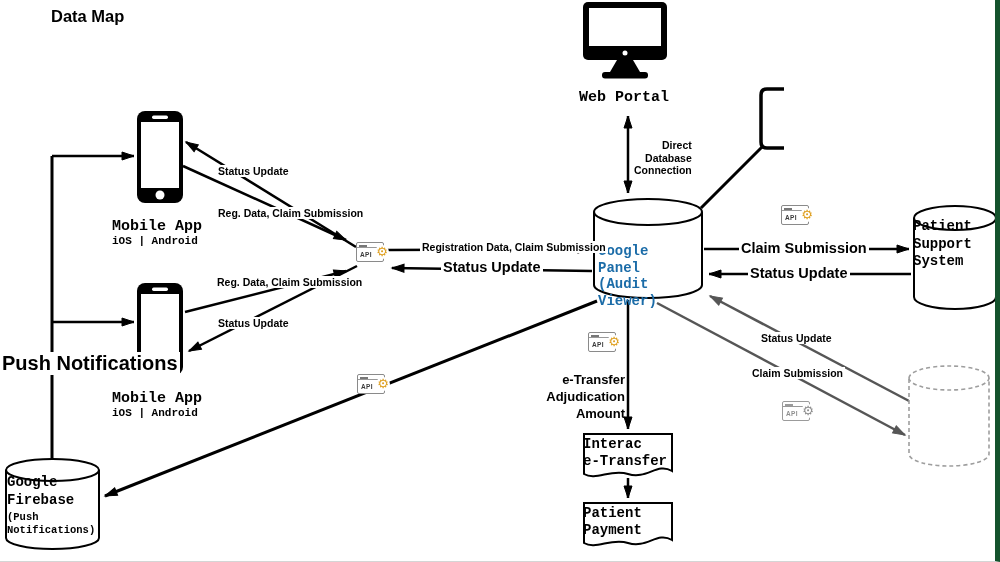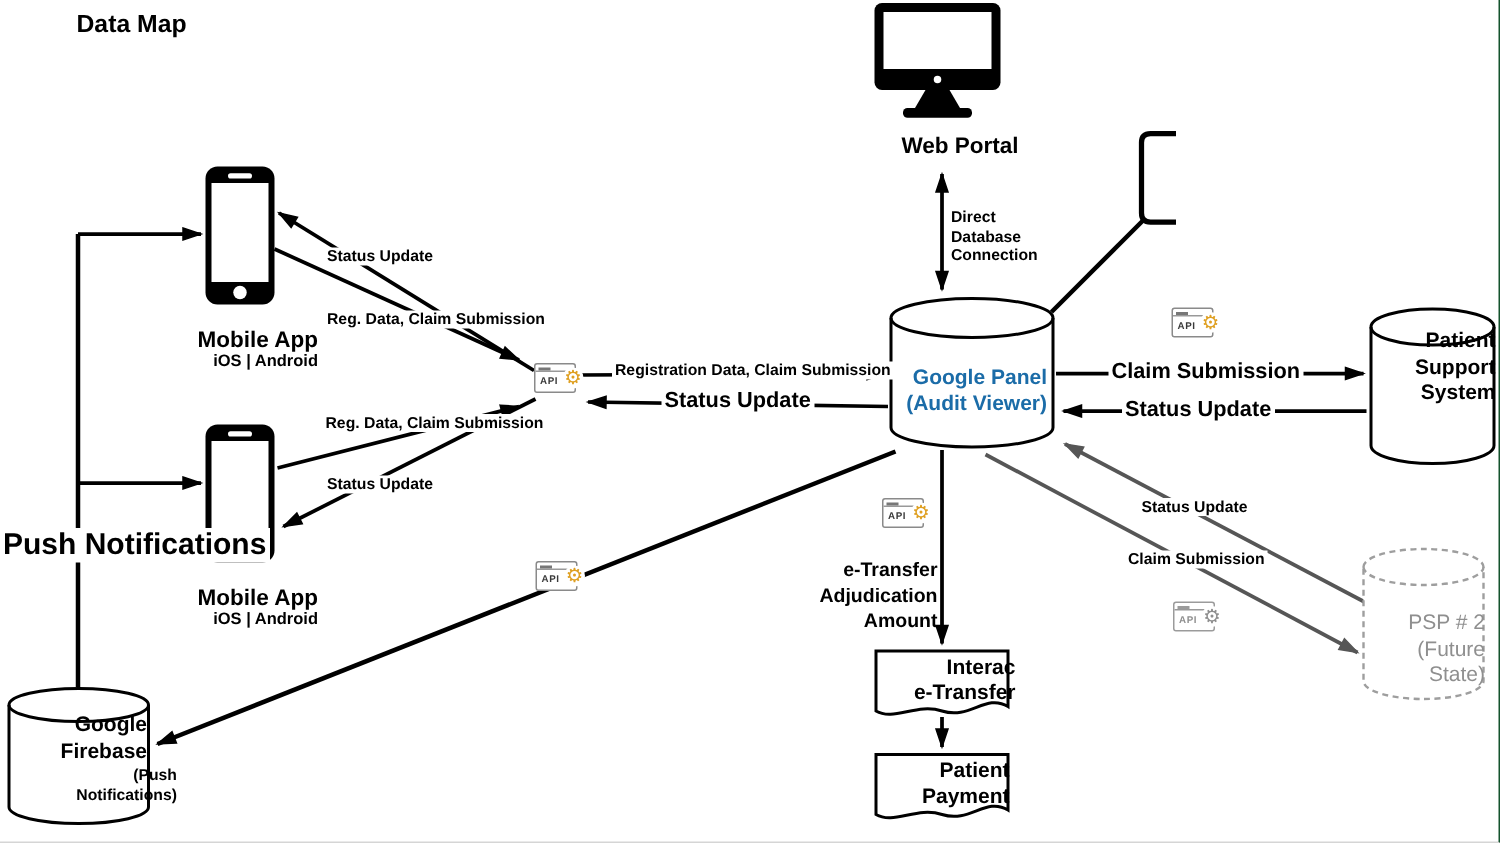--- a/index.html
+++ b/index.html
@@ -1,28 +1,28 @@
 <!DOCTYPE html>
 <html><head>
 <meta charset="utf-8">
 <style>
   html,body{margin:0;padding:0;background:#fff;}
   #stage{
     position:relative;width:1000px;height:562px;background:#fff;overflow:hidden;
     font-family:"Liberation Sans","DejaVu Sans",sans-serif;color:#000;
-    border-right:1px solid #14532d;border-bottom:1px solid #d5d5d5;box-sizing:border-box;
+    border-right:5px solid #14532d;border-bottom:1px solid #d5d5d5;box-sizing:border-box;
   }
   .abs{position:absolute;}
   .title{position:absolute;left:51px;top:7px;font-size:16.5px;font-weight:bold;}
   
   .lbl{position:absolute;font-weight:bold;white-space:nowrap;background:#fff;padding:0 2px;line-height:1.15;}
-  .lbl-sm{font-size:10.5px;}
+  .lbl-sm{font-size:10.5px;text-align:right;}
   .lbl-lg{font-size:14.5px;}
   .ml{white-space:pre-line;}
-  .nodelbl{position:absolute;font-weight:bold;text-align:right;white-space:pre-line;background:transparent;}
+  .nodelbl{position:absolute;font-weight:bold;text-align:left;white-space:pre-line;background:transparent;font-family:Liberation Mono, monospace;}
   
   .api-icon{position:absolute;width:28px;height:20px;background:#fff;border:1px solid #8a8a8a;border-radius:2px;box-sizing:border-box;}
   .api-icon::before{content:"";position:absolute;left:0;right:0;top:4px;border-top:1px solid #999;}
   .api-icon::after{content:"";position:absolute;left:2px;top:1.5px;width:8px;height:2px;background:#777;}
   .api-txt{position:absolute;left:3px;top:8px;font-size:6.5px;font-weight:bold;letter-spacing:.4px;color:#3a3a3a;}
   .gear{position:absolute;right:-6px;top:2px;width:14px;height:14px;line-height:14px;text-align:center;
         background:#fff;border-radius:50%;font-size:13px;color:#dfa022;}
   .api-icon.gray{border-color:#9b9b9b;}
   .api-icon.gray .gear{color:#8f8f8f;}
   .api-icon.gray .api-txt{color:#8f8f8f;}
@@ -131,23 +131,20 @@
   <div class="nodelbl" style="left:913px;top:218px;width:84px;font-size:14px;line-height:17.5px">Patient
 Support
 System</div>
 
   <div class="node" style="left:908px;top:365px;width:82px;height:102px">
     <svg width="82" height="102" viewBox="0 0 82 102">
       <path d="M1,13 A40,12 0 0 1 81,13 L81,89 A40,12 0 0 1 1,89 Z" fill="#fff" stroke="#9e9e9e" stroke-width="1.6" stroke-dasharray="4 3"></path>
       <path d="M1,13 A40,12 0 0 0 81,13" fill="none" stroke="#9e9e9e" stroke-width="1.6" stroke-dasharray="4 3"></path>
     </svg>
   </div>
-  <div class="nodelbl" style="left:908px;top:406px;width:82px;font-size:14px;line-height:17.5px;font-weight:normal;color:#8f8f8f">PSP # 2
-(Future
-State)</div>
 
   <div class="node" style="left:5px;top:458px;width:95px;height:92px">
     <svg width="95" height="92" viewBox="0 0 95 92">
       <path d="M1,12 A46.5,11 0 0 1 94,12 L94,80 A46.5,11 0 0 1 1,80 Z" fill="#fff" stroke="#000" stroke-width="2"></path>
       <path d="M1,12 A46.5,11 0 0 0 94,12" fill="none" stroke="#000" stroke-width="2"></path>
     </svg>
   </div>
   <div class="nodelbl" style="left:7px;top:474px;width:91px;font-size:14px;line-height:17.5px">Google
 Firebase</div>
   <div class="nodelbl" style="left:7px;top:511px;width:111px;font-size:10.5px;line-height:13px">(Push
@@ -188,21 +185,21 @@
   </div>
   <div class="api-icon gray" style="left:782px;top:401px">
     <span class="api-txt">API</span>
     <span class="gear">⚙</span>
   </div>
 
   <div class="lbl lbl-sm" style="left:216px;top:165px">Status Update</div>
   <div class="lbl lbl-sm" style="left:216px;top:207px">Reg. Data, Claim Submission</div>
   <div class="lbl lbl-sm" style="left:215px;top:276px">Reg. Data, Claim Submission</div>
   <div class="lbl lbl-sm" style="left:216px;top:317px">Status Update</div>
-  <div class="lbl lbl-sm" style="left:408px;top:241px">Registration Data, Claim Submission</div>
+  <div class="lbl lbl-sm" style="left:420px;top:241px">Registration Data, Claim Submission</div>
   <div class="lbl lbl-lg" style="left:441px;top:259px">Status Update</div>
   <div class="lbl lbl-sm ml" style="left:632px;top:139px;line-height:12.5px">Direct
 Database
 Connection</div>
   <div class="lbl lbl-lg" style="left:739px;top:240px">Claim Submission</div>
   <div class="lbl lbl-lg" style="left:748px;top:265px">Status Update</div>
   <div class="lbl lbl-sm" style="left:759px;top:332px">Status Update</div>
   <div class="lbl lbl-sm" style="left:750px;top:367px">Claim Submission</div>
   <div class="lbl ml" style="left:513px;top:371px;width:110px;text-align:right;font-size:13px;line-height:17px;background:transparent">e-Transfer
 Adjudication

